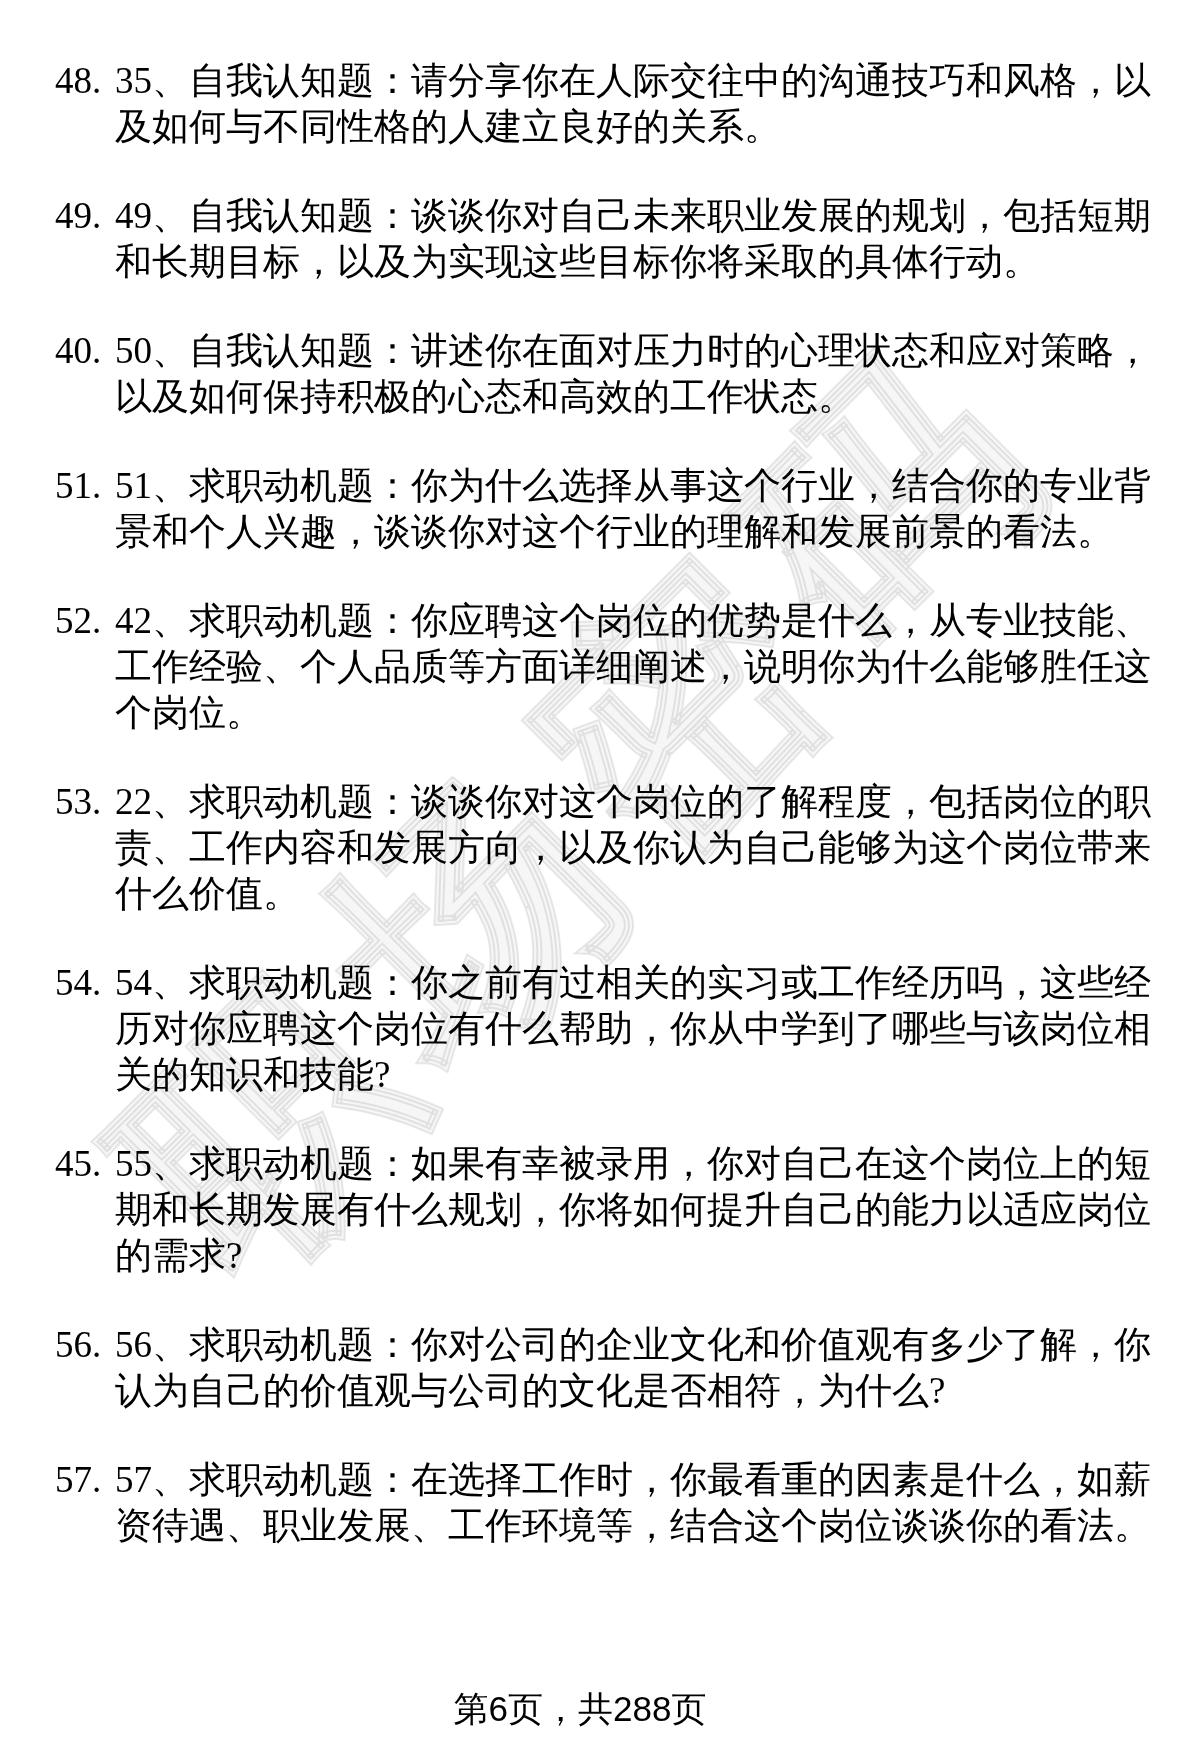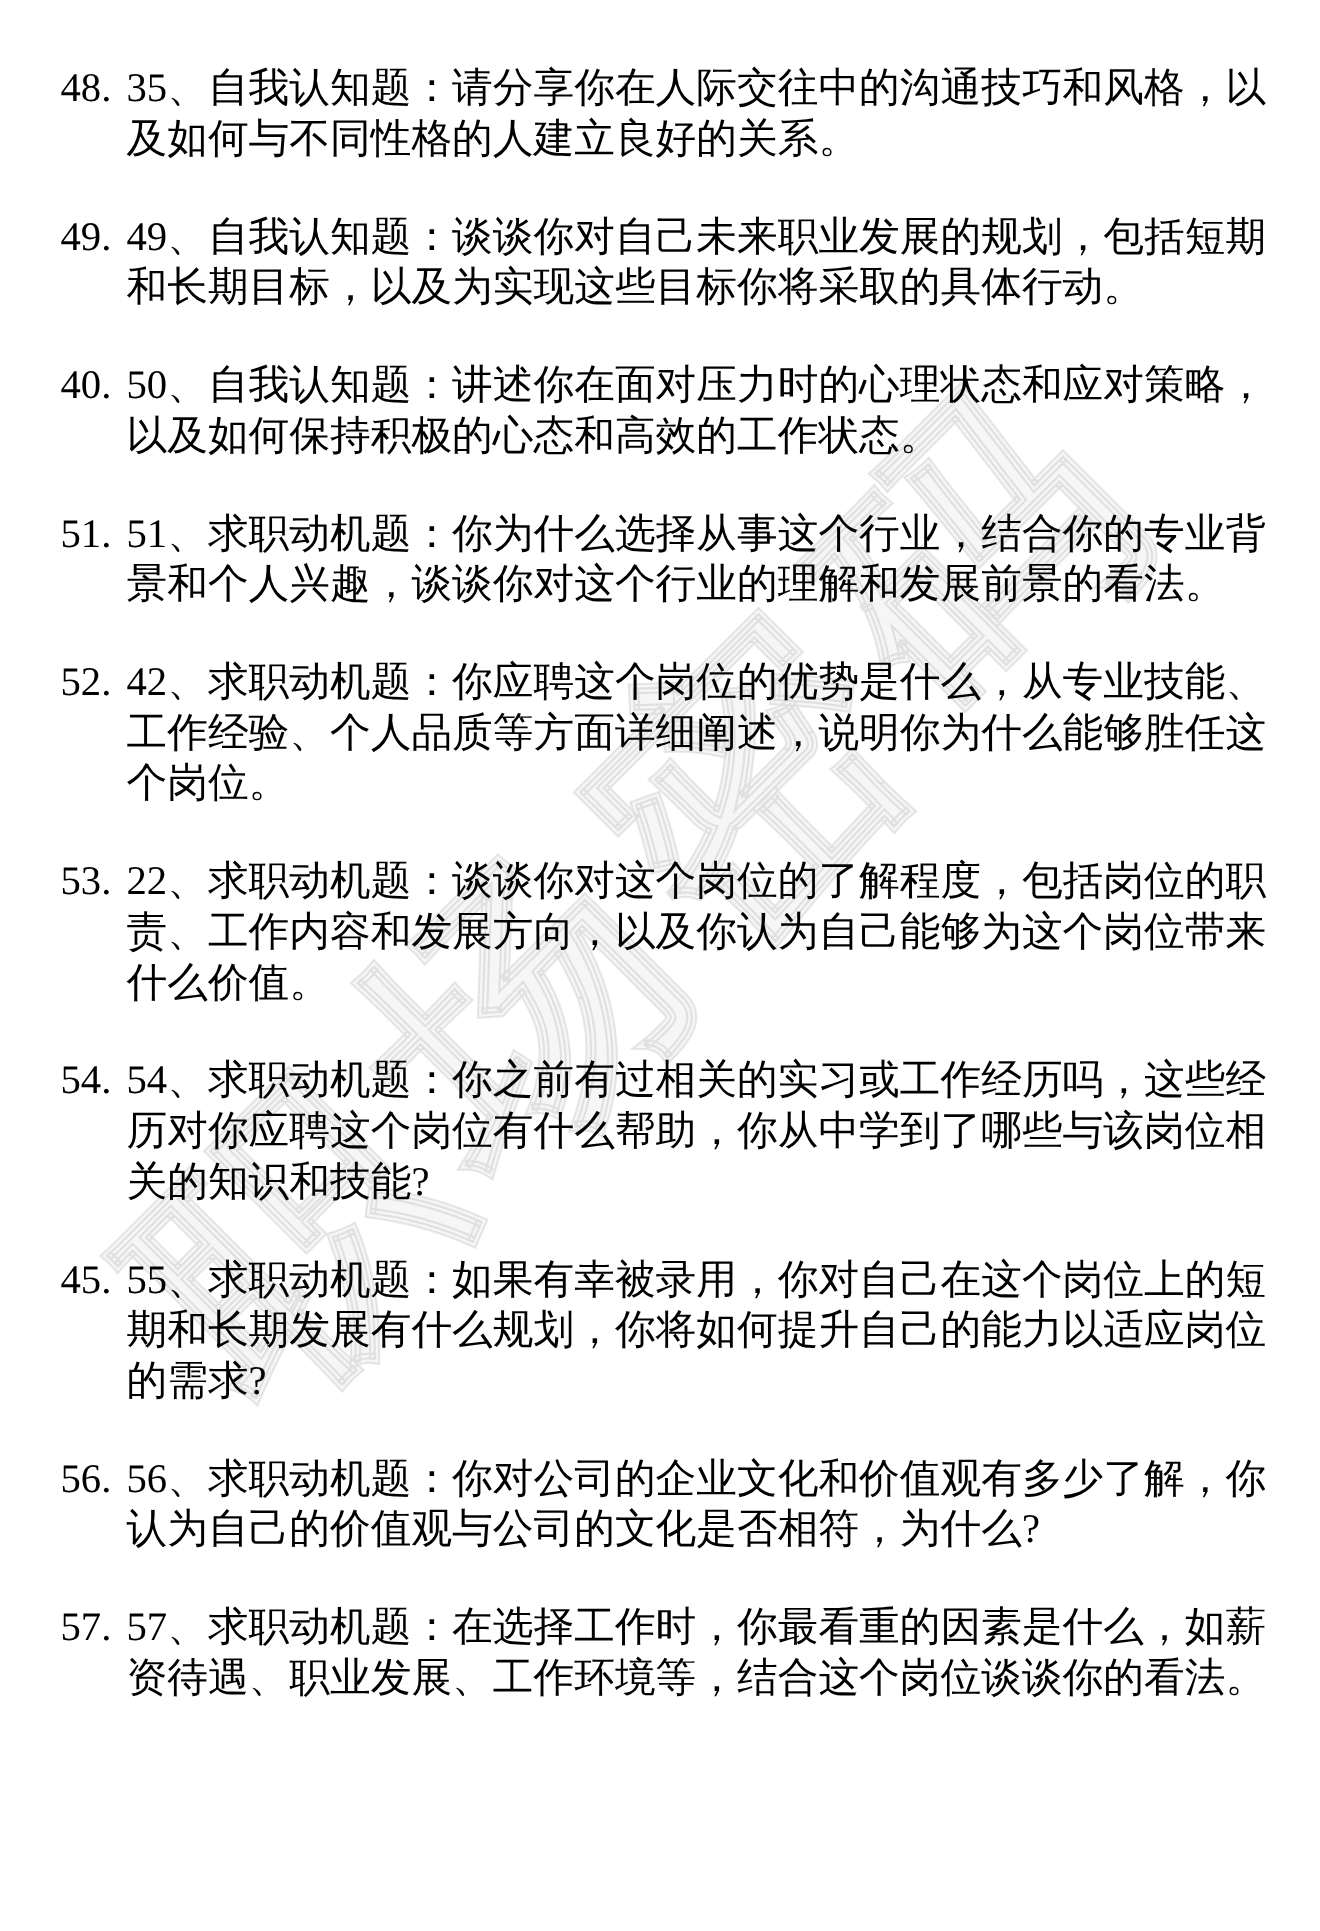--- a/index.html
+++ b/index.html
@@ -111,14 +111,15 @@
       <li class="row">
         <span class="marker">56.</span>
         <span class="qtext">56、求职动机题：你对公司的企业文化和价值观有多少了解，你认为自己的价值观与公司的文化是否相符，为什么?</span>
       </li>
       <li class="row">
         <span class="marker">57.</span>
         <span class="qtext">57、求职动机题：在选择工作时，你最看重的因素是什么，如薪资待遇、职业发展、工作环境等，结合这个岗位谈谈你的看法。</span>
       </li>
     </ol>
 
+  <div class="footer">第6页，共288页</div>
 
 </div>
 
 </body></html>

